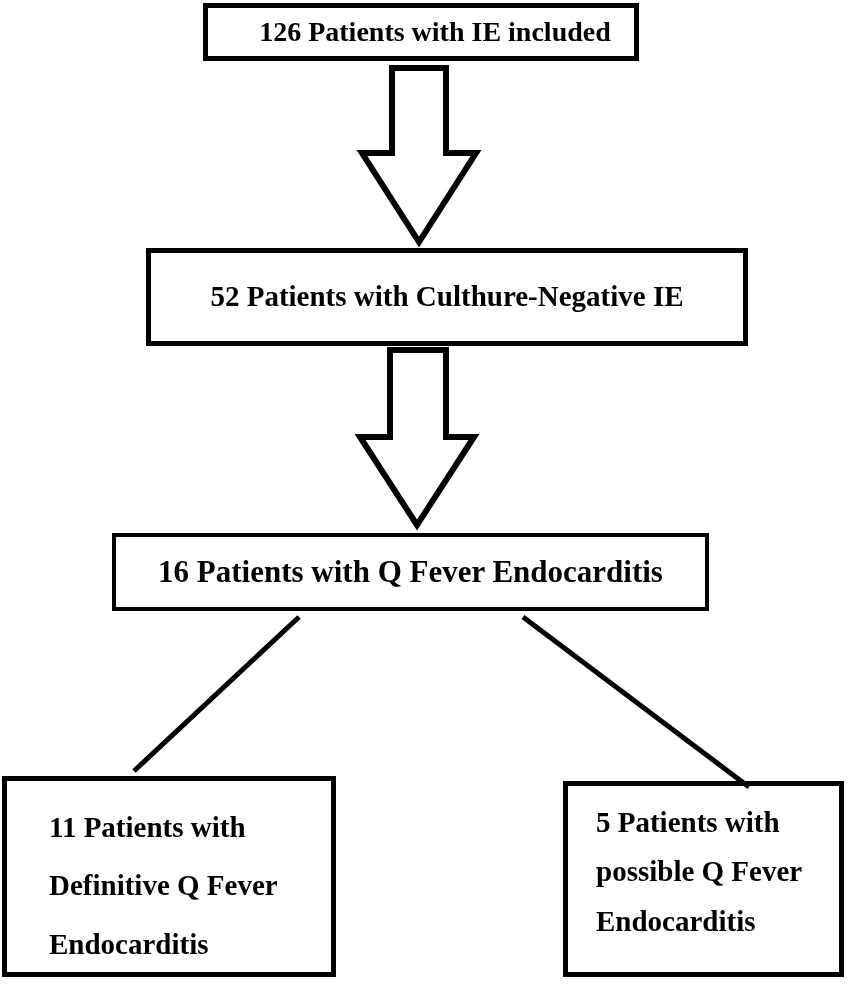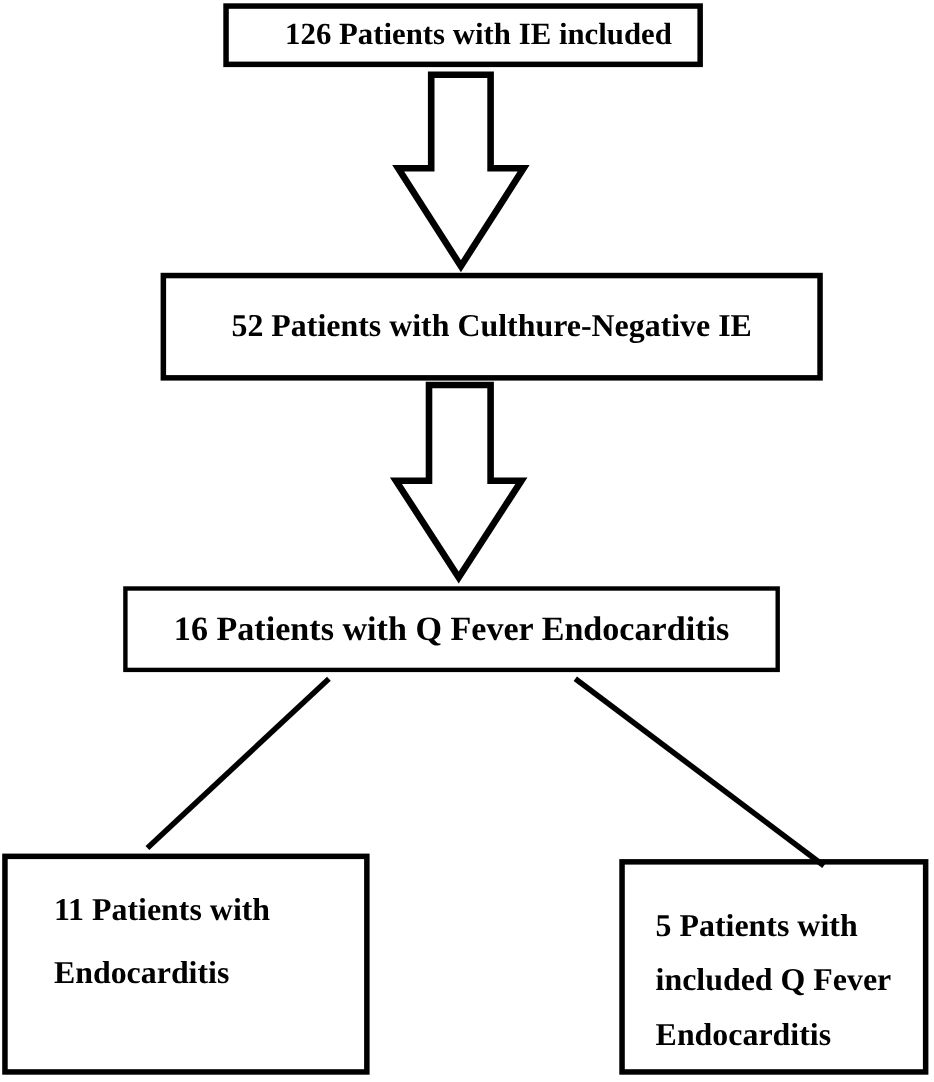--- a/index.html
+++ b/index.html
@@ -30,21 +30,21 @@
   #box-q-fever       { left: 112px; top: 533px; width: 597px; height: 78px;  font-size: 31px; border-width: 4px; }
   .box.multi {
     flex-direction: column;
     align-items: flex-start;
     justify-content: flex-start;
     text-align: left;
   }
   #box-definitive    { left: 2px;   top: 776px; width: 334px; height: 201px; font-size: 29px;
                        padding: 30px 8px 0 42px; row-gap: 26px; }
   #box-possible      { left: 563px; top: 781px; width: 281px; height: 196px; font-size: 29px;
-                       padding: 40px 8px 0 28px; row-gap: 17px; }
+                       padding: 20px 8px 0 28px; row-gap: 17px; }
   .box.multi .lbl { padding: 0; line-height: 1.12; }
   svg.connectors {
     position: absolute;
     left: 0; top: 0;
     pointer-events: none;
   }
   .block-arrow { fill: #ffffff; stroke: #000000; stroke-width: 6; stroke-linejoin: miter; }
   .branch-line { stroke: #000000; stroke-width: 5; }
 </style>
 </head>
@@ -59,26 +59,27 @@
   <div class="box" id="box-culture-neg">
     <span class="lbl">52 Patients with Culthure-Negative IE</span>
   </div>
 
   <div class="box" id="box-q-fever">
     <span class="lbl">16 Patients with Q Fever Endocarditis</span>
   </div>
 
   <div class="box multi" id="box-definitive">
     <span class="lbl">11 Patients with</span>
+    <span class="lbl">Definitive Q Fever</span>
     <span class="lbl">Endocarditis</span>
   </div>
 
   <div class="box multi" id="box-possible">
     <span class="lbl">5 Patients with</span>
-    <span class="lbl">included Q Fever</span>
+    <span class="lbl">possible Q Fever</span>
     <span class="lbl">Endocarditis</span>
   </div>
 
   <svg class="connectors" width="849" height="984" viewBox="0 0 849 984">
     <polygon class="block-arrow" points="392,68 446,68 446,153 476,153 419,242 362,153 392,153"></polygon>
     <polygon class="block-arrow" points="390,350 446,350 446,437 474,437 417,525 360,437 390,437"></polygon>
     <line class="branch-line" x1="299" y1="617" x2="134" y2="771"></line>
     <line class="branch-line" x1="523" y1="617" x2="749" y2="787"></line>
   </svg>
 

